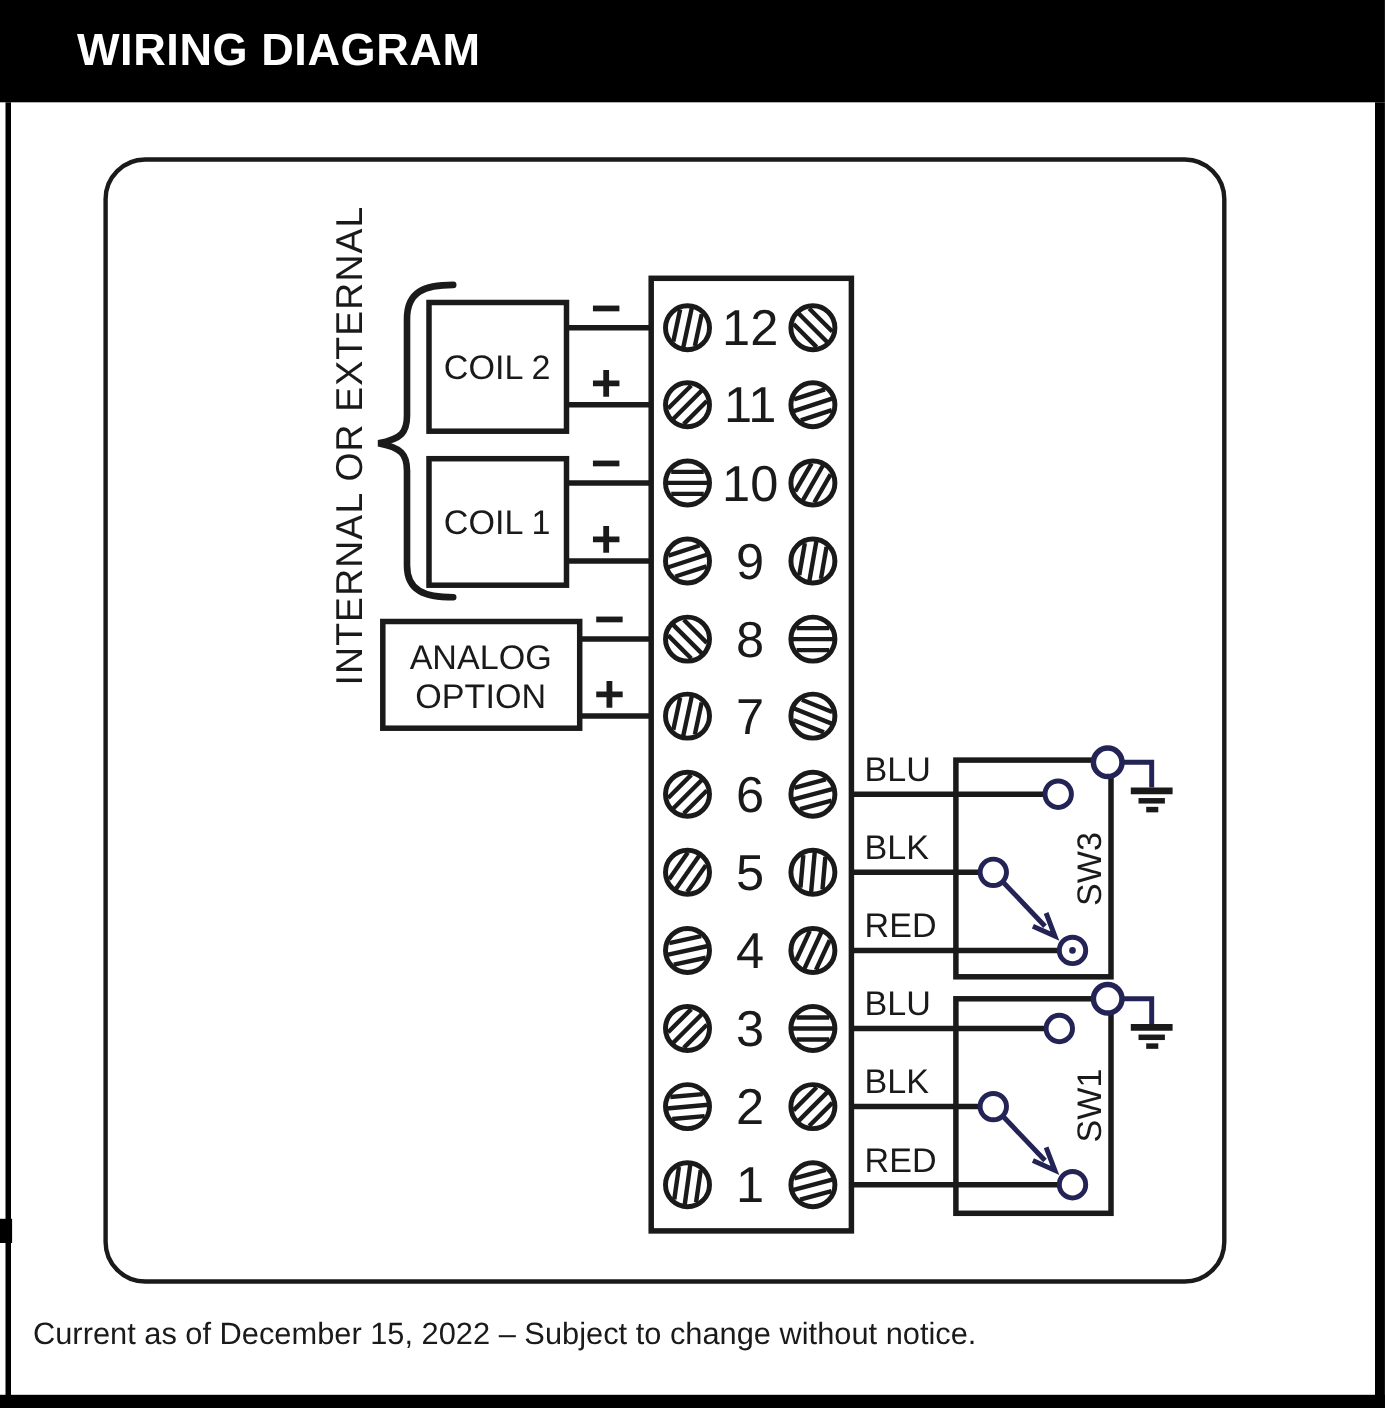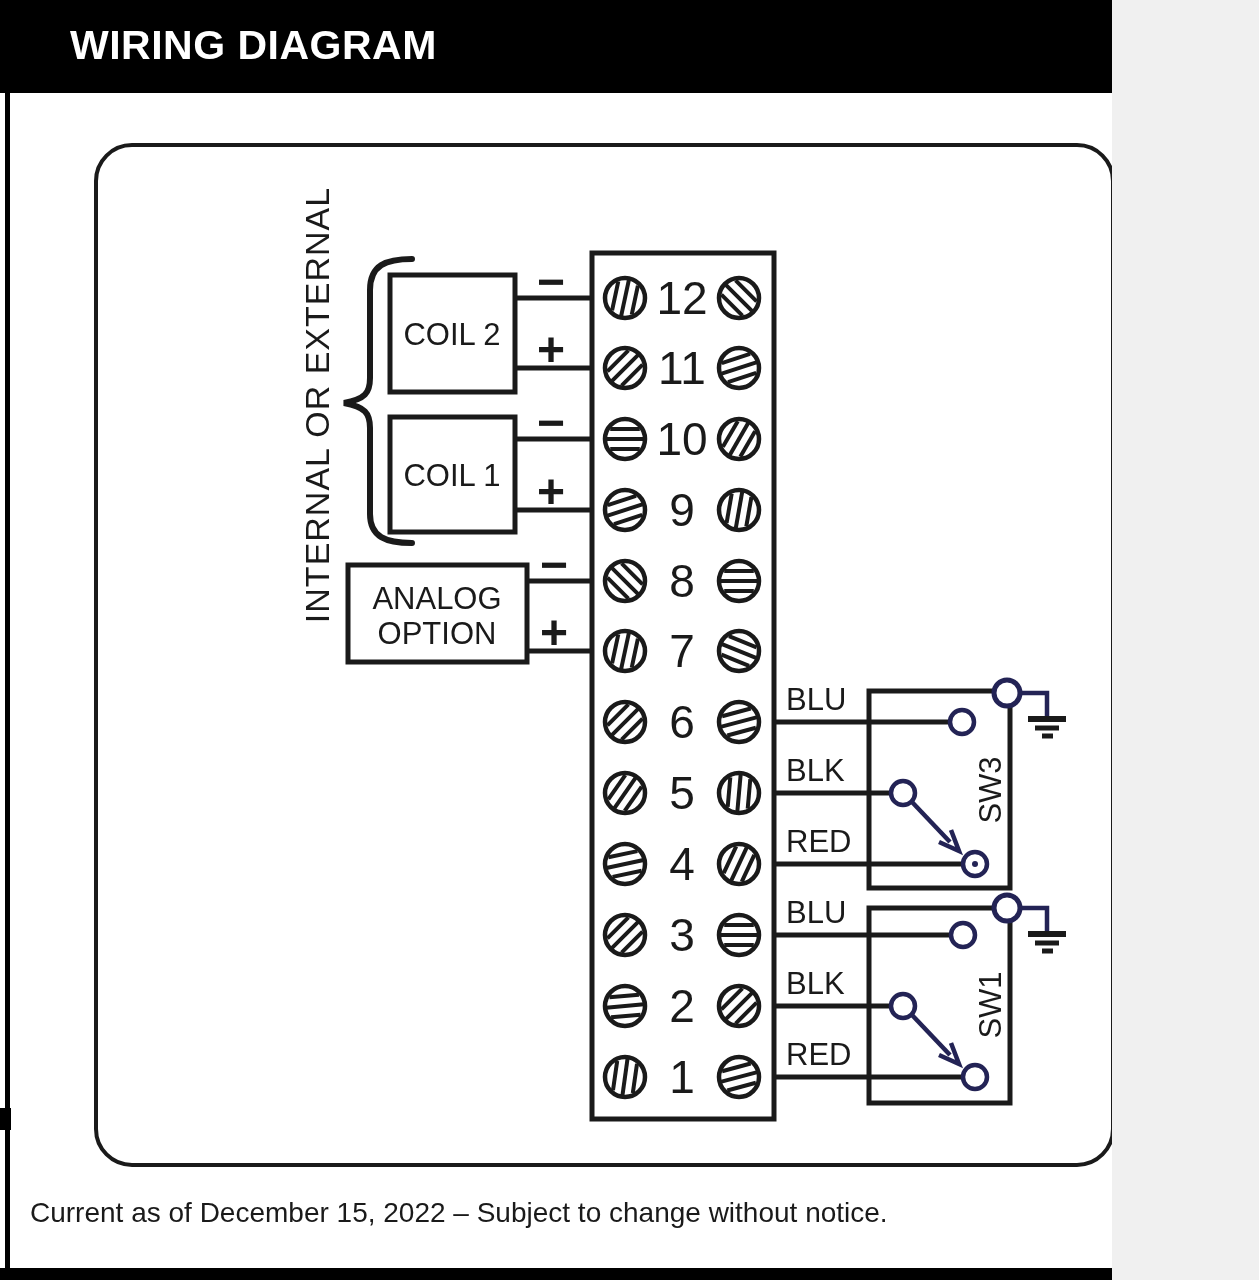--- a/index.html
+++ b/index.html
@@ -5,21 +5,21 @@
   :root{
     --ink:#1a1a1a;
     --switch-ink:#232355;
     --header-bg:#000000;
     --header-fg:#ffffff;
     --paper:#ffffff;
   }
   html,body{margin:0;padding:0;background:#f0f0f0;}
   #page{
     position:relative;
-    width:1112px;height:1280px;
+    width:1259px;height:1280px;
     background:var(--paper);
     font-family:"Liberation Sans","DejaVu Sans",sans-serif;
     overflow:hidden;
   }
   svg text{fill:var(--ink);}
   .stroke{stroke:var(--ink);fill:none;}
   .swstroke{stroke:var(--switch-ink);fill:none;}
   .swfillwhite{stroke:var(--switch-ink);fill:var(--paper);}
   .title{font-size:41px;font-weight:bold;fill:var(--header-fg);letter-spacing:0.5px;}
   .boxlabel{font-size:31px;}

